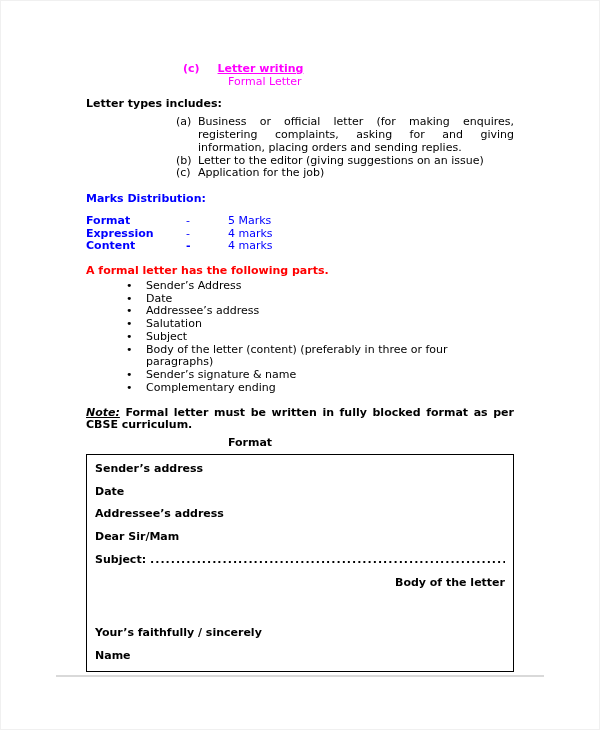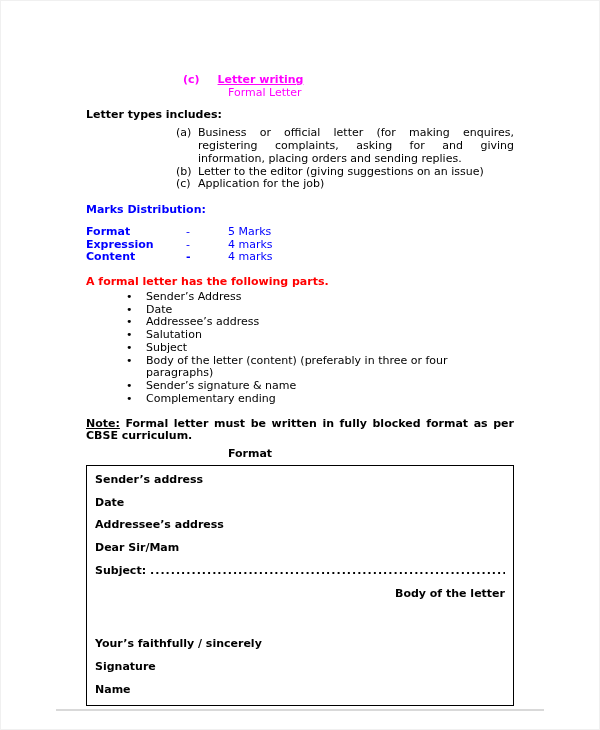--- a/index.html
+++ b/index.html
@@ -14,22 +14,21 @@
     font-family: "DejaVu Sans", "Liberation Sans", sans-serif;
     font-size: 11px;
     line-height: 1.16;
     color: #000000;
     box-sizing: border-box;
     position: relative;
     overflow: hidden;
     border: 1px solid #f0f0f0;
   }
   .content {
-    padding: 26px 85px 0 85px;
-    margin-top: 47px;
+    padding: 62px 85px 0 85px;
   }
   
   .heading-line {
     color: #FF00FF;
     font-weight: bold;
     margin-left: 97px;
   }
   .heading-prefix { margin-right: 18px; }
   .heading-link { text-decoration: underline; cursor: pointer; }
   .heading-sub {
@@ -72,21 +71,21 @@
     content: "\2022";
     position: absolute;
     left: 0;
   }
   
   .note {
     font-weight: bold;
     text-align: justify;
     margin-top: 12px;
   }
-  .note-label { text-decoration: underline; }
+  .note-label { text-decoration: underline; font-style: italic; }
   
   .format-title {
     font-weight: bold;
     text-align: center;
     margin-top: 5px;
     padding-right: 100px;
   }
   .format-box {
     border: 1px solid #000000;
     margin-top: 4px;
@@ -182,20 +181,19 @@
       <p>Sender’s address</p>
       <p>Date</p>
       <p>Addressee’s address</p>
       <p>Dear Sir/Mam</p>
       <p class="fb-subject">
         <span>Subject:</span>
         <span class="fb-dots">..........................................................................................................................................................</span>
       </p>
       <p class="fb-body">Body of the letter</p>
       <p>Your’s faithfully / sincerely</p>
-      <p>Signature</p>
       <p class="fb-name">Name</p>
     </div>
 
     <div class="divider"></div>
 
   </div>
 </div>
 
 </body></html>

